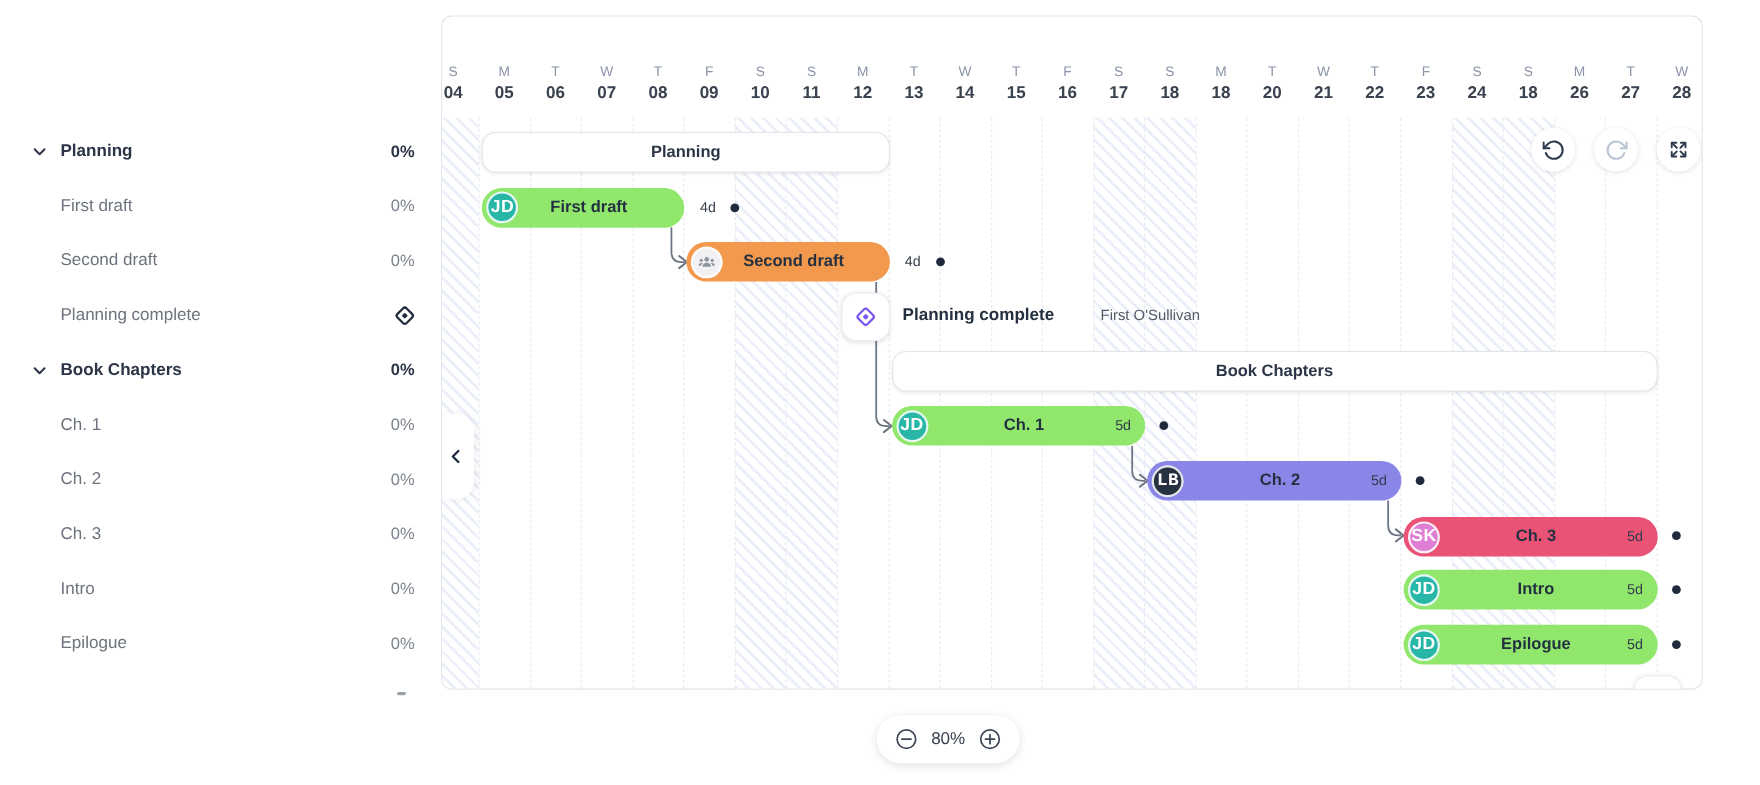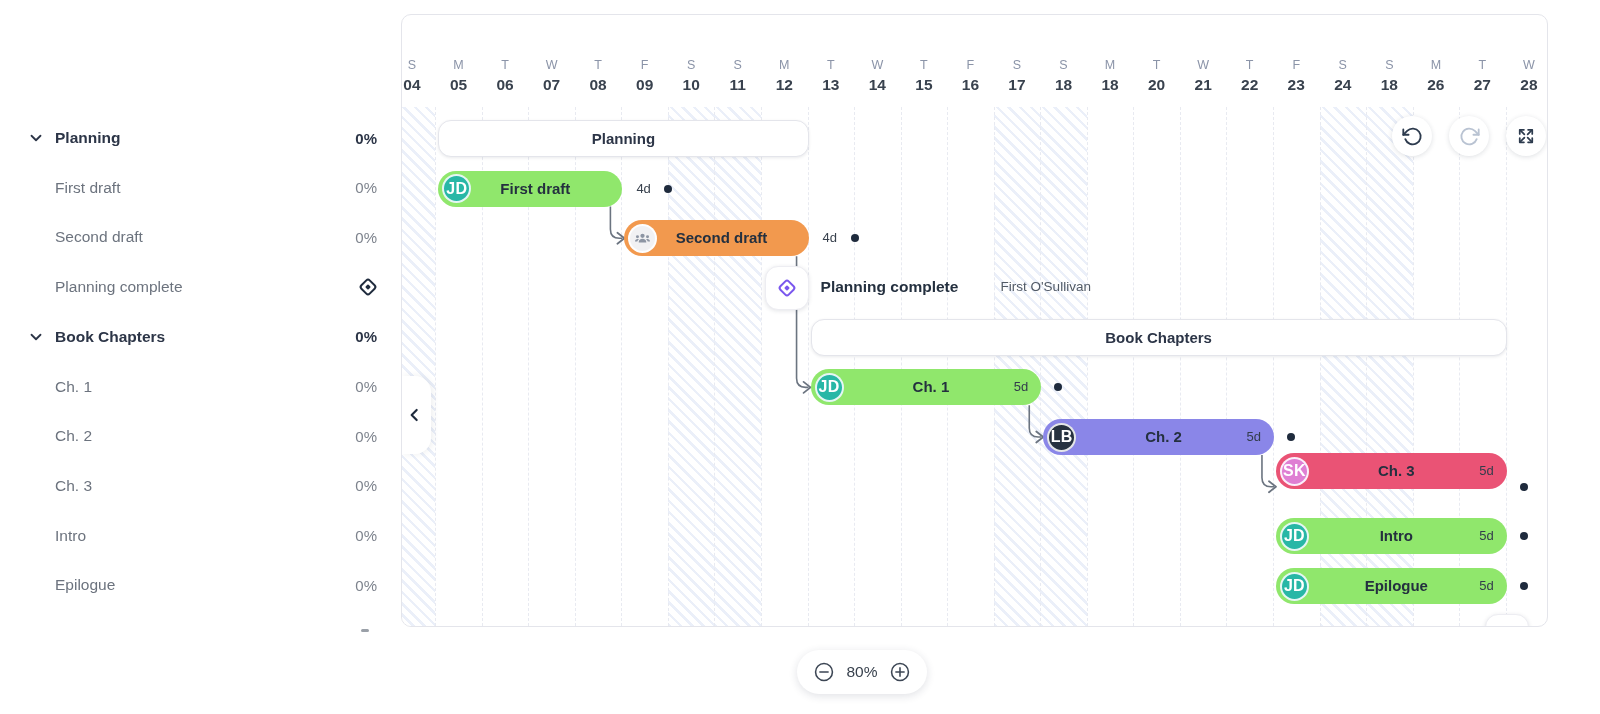--- a/index.html
+++ b/index.html
@@ -311,26 +311,26 @@
       <div class="ms-label" style="left: 418.56px; top: 262.95px;">Planning complete</div>
       <div class="ms-assignee" style="left: 598.56px; top: 263.95px;">First O'Sullivan</div>
       <div class="bar-summary" style="left: 408.56px; top: 303.8px; width: 696.1px;"><div style="display: inline;">Book Chapters</div></div>
       <div class="bar-task" style="left: 408.56px; top: 354.35px; width: 230.7px; background: rgb(144, 231, 108);">
         <div class="avatar" style="background: rgb(40, 183, 166);">JD</div>
         <div class="bar-label">Ch. 1</div>
         <div class="dur-in">5d</div>
       </div>
       <div class="dep-dot" style="left: 652.26px; top: 368.35px;"></div>
       <div class="bar-task" style="left: 641.26px; top: 404.05px; width: 230.7px; background: rgb(138, 134, 232);">
-        <div class="avatar" style="background: rgb(38, 49, 64);">LB</div>
+        <div class="avatar" style="background: rgb(38, 49, 64); font-family: Liberation Mono, monospace;">LB</div>
         <div class="bar-label">Ch. 2</div>
         <div class="dur-in">5d</div>
       </div>
       <div class="dep-dot" style="left: 884.96px; top: 418.05px;"></div>
-      <div class="bar-task" style="left: 873.96px; top: 438px; width: 230.7px; background: rgb(234, 83, 117);">
+      <div class="bar-task" style="left: 873.96px; top: 455px; width: 230.7px; background: rgb(234, 83, 117);">
         <div class="avatar" style="background: rgb(223, 127, 211);">SK</div>
         <div class="bar-label">Ch. 3</div>
         <div class="dur-in">5d</div>
       </div>
       <div class="dep-dot" style="left: 1117.66px; top: 467.75px;"></div>
       <div class="bar-task" style="left: 873.96px; top: 503.45px; width: 230.7px; background: rgb(144, 231, 108);">
         <div class="avatar" style="background: rgb(40, 183, 166);">JD</div>
         <div class="bar-label">Intro</div>
         <div class="dur-in">5d</div>
       </div>

